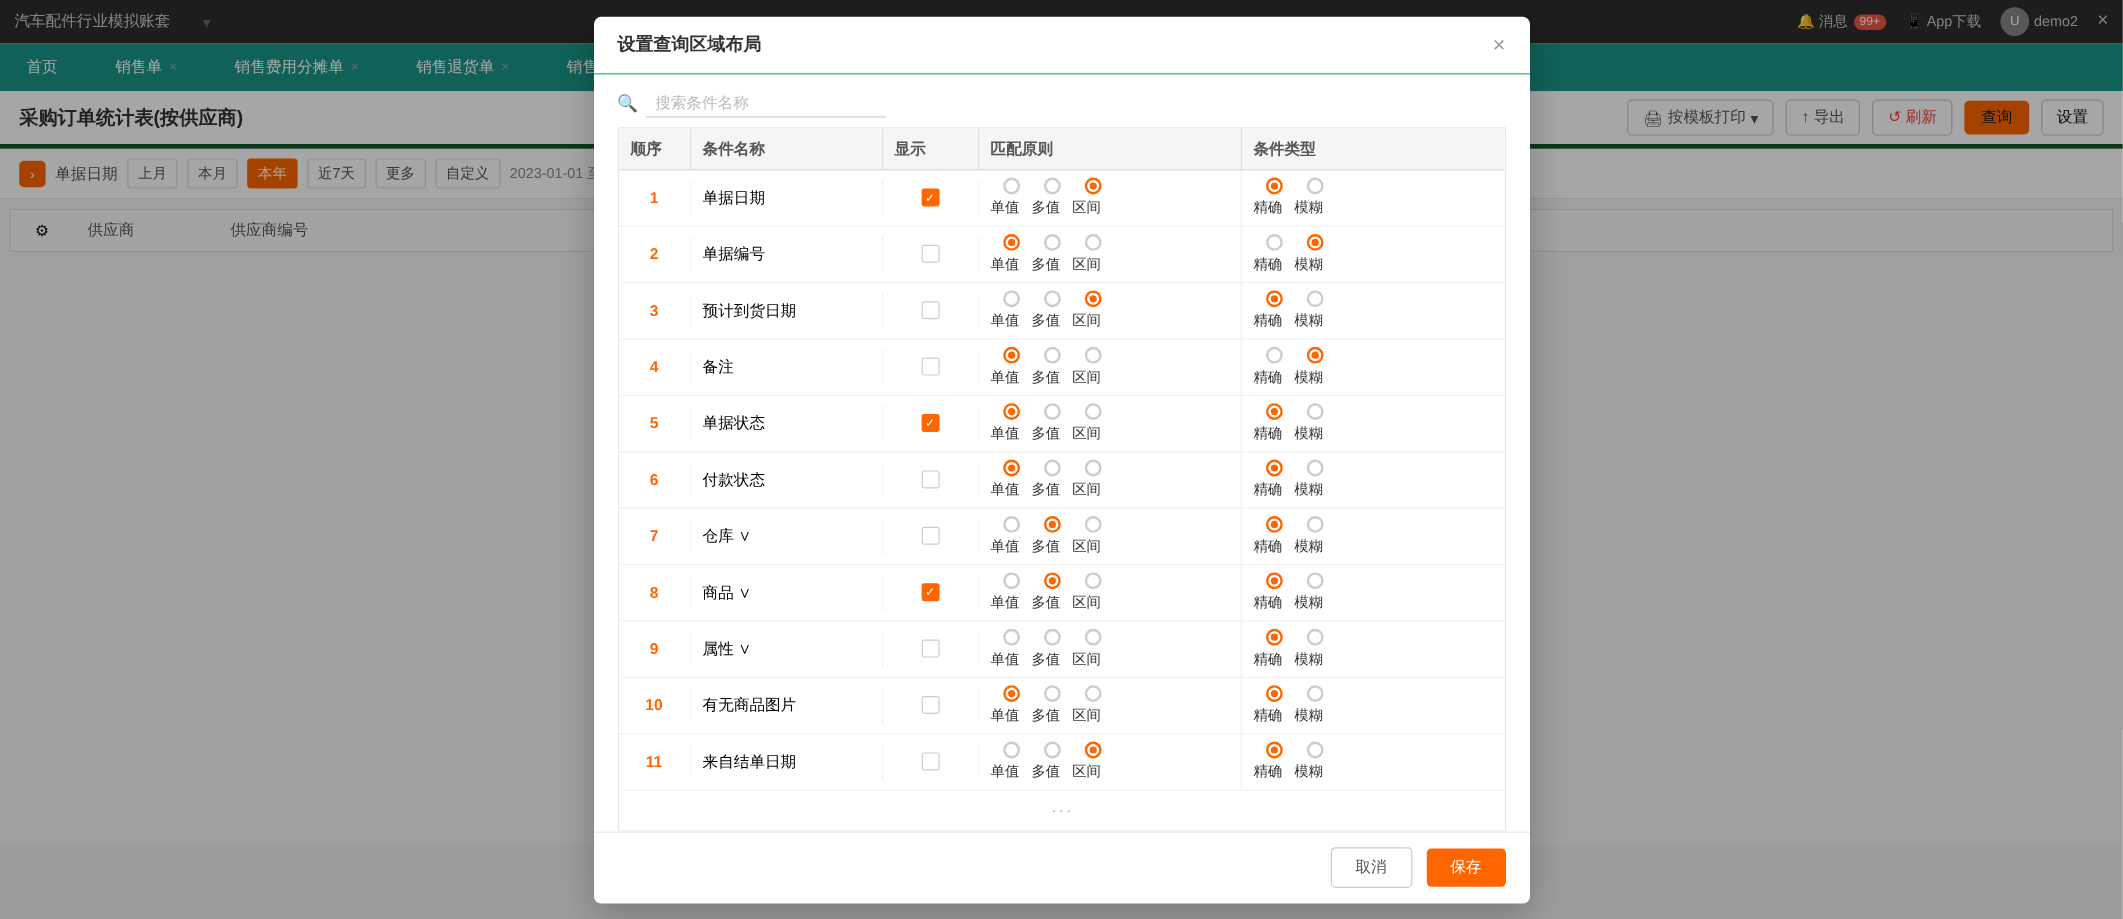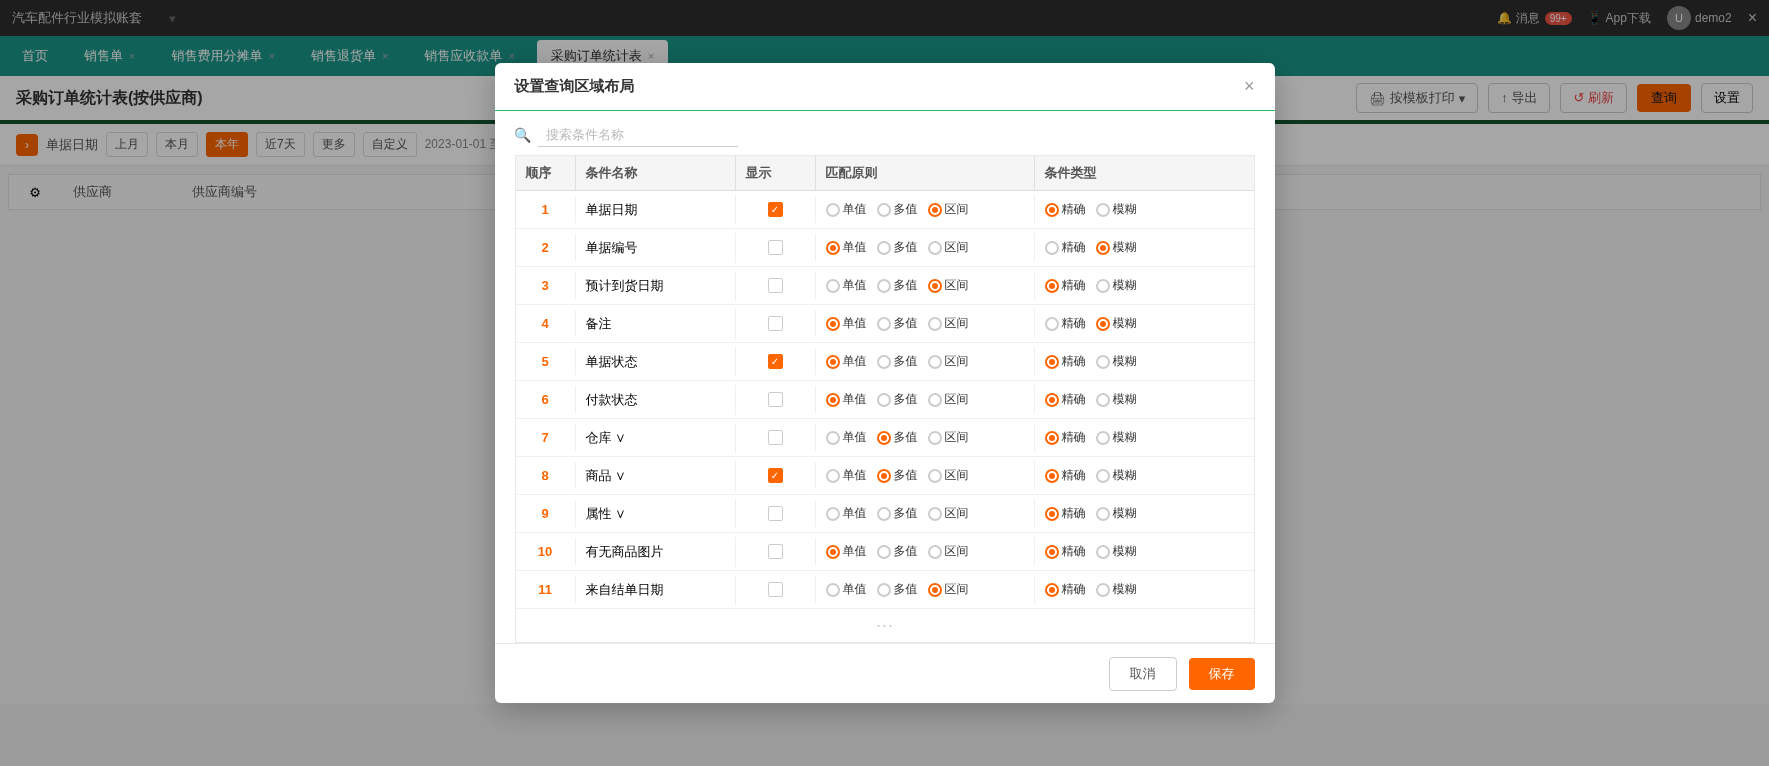--- a/index.html
+++ b/index.html
@@ -20,21 +20,21 @@
     .badge-red { background: #e54; color: #fff; border-radius: 8px; padding: 1px 5px; font-size: 10px; margin-left: 2px; }
     .close-x { color: #ccc; font-size: 16px; cursor: pointer; }
 
     
     .nav-bar {
       height: 40px;
       background: #1a9688;
       display: flex;
       align-items: center;
       padding: 0 8px;
-      gap: 8px;
+      gap: 20px;
     }
     .nav-tab {
       height: 32px;
       padding: 0 14px;
       border-radius: 4px 4px 0 0;
       color: #fff;
       font-size: 13px;
       display: flex;
       align-items: center;
       cursor: pointer;
@@ -185,21 +185,21 @@
       align-items: center;
       min-height: 38px;
     }
     .dt-cell { padding: 6px 10px; border-right: 1px solid #f0f0f0; display: flex; align-items: center; font-size: 13px; }
     .dt-cell:last-child { border-right: none; }
     .dt-cell.center { justify-content: center; }
     .dt-cell.order-num { color: #f60; font-weight: bold; justify-content: center; }
 
     
     .radio-group { display: flex; align-items: center; gap: 10px; flex-wrap: nowrap; }
-    .radio-item { display: flex; align-items: center; gap: 3px; font-size: 12px; color: #333; cursor: pointer; white-space: nowrap; }
+    .radio-item { display: flex; align-items: flex-end; gap: 3px; font-size: 12px; color: #333; cursor: pointer; white-space: nowrap; flex-direction: column; }
     .radio-circle {
       width: 14px; height: 14px; border-radius: 50%;
       border: 2px solid #ccc;
       display: flex; align-items: center; justify-content: center;
       flex-shrink: 0;
     }
     .radio-circle.checked { border-color: #f60; }
     .radio-circle.checked::after { content: ''; width: 6px; height: 6px; border-radius: 50%; background: #f60; display: block; }
 
     

